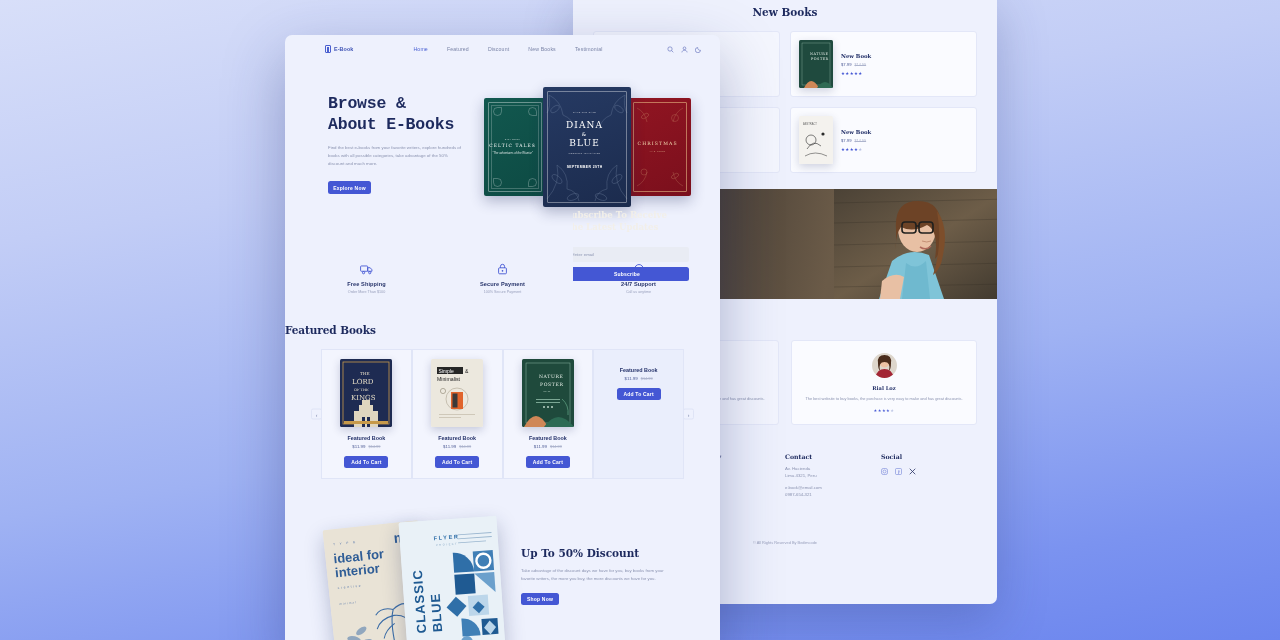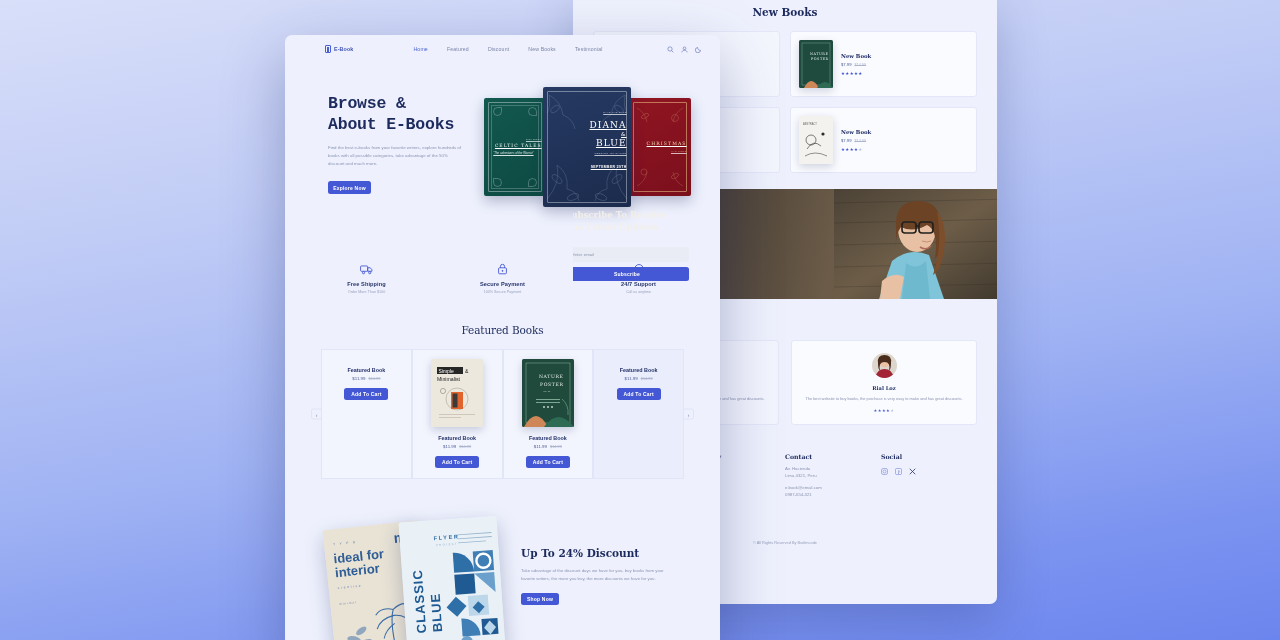--- a/index.html
+++ b/index.html
@@ -58,36 +58,36 @@
   .btn-explore { margin-top: 14px; width: 43px; height: 13px; }
 
   
   .covers { position: relative; width: 216px; height: 125px; margin-left: 8px; }
   .cover { position: absolute; border-radius: 2px; box-shadow: 0 5px 14px rgba(30,40,90,.3); overflow:hidden;}
   .cv-left { left: 5px; top: 13px; width: 62px; height: 98px; background: linear-gradient(150deg,#12584f,#0d4a43); }
   .cv-mid  { left: 64px; top: 2px; width: 88px; height: 120px; background: linear-gradient(160deg,#263a63,#1b2b4d); z-index:3;}
   .cv-right{ left: 150px; top: 13px; width: 62px; height: 98px; background: linear-gradient(150deg,#911522,#7a0f1c); }
   .cv-frame { position:absolute; inset:4px; border:1px solid rgba(255,255,255,.38); border-radius:1px;}
   .cv-frame2{ position:absolute; inset:7px; border:.6px solid rgba(255,255,255,.22);}
-  .cv-txt { position:absolute; left:0; right:4px; text-align:right; color:#fff;text-decoration:underline; }
+  .cv-txt { position:absolute; left:0; right:4px; text-align:center; color:#fff; }
   .cv-sm { font-size:2.2px; letter-spacing:.5px; opacity:.7; }
   .cv-ttl { font-family:"DejaVu Serif",serif; letter-spacing:1.1px; }
   .cv-leaf { position:absolute; border-radius:50% 0 50% 50%; border:.5px solid rgba(255,255,255,.25); }
 
   
   .features { display: flex; justify-content: center; gap: 62px; margin-top: 52px; }
   .feature { text-align: center; width: 74px; }
   .feature-ico { height: 14px; display:flex; align-items:center; justify-content:center; }
   .feature-t { font-size: 5.6px; font-weight: 700; color: #26336a; margin-top: 5px; letter-spacing:.1px;}
   .feature-s { font-size: 3.7px; color: #9aa1bd; margin-top: 3px; }
 
   
   .sect-title {
-    font-family: "DejaVu Serif", serif; font-size: 10.5px; font-weight: 400;
-    color: #1d2a5e; text-align: center; letter-spacing:-.1px;
+    font-family: "DejaVu Serif", serif; font-size: 10.5px; font-weight: 700;
+    color: #1d2a5e; letter-spacing:-.1px;
   }
   .fb-wrap { margin-top: 13px; position: relative; padding: 0 36px; }
   .fb-track { display: flex; gap: 0; background: transparent; }
   .fb-card {
     flex: 1; background: #f3f5fe; border: .6px solid #e0e5f7; padding: 9px 6px 10px;
     text-align: center; position: relative;
   }
   .fb-card.sel { background:#eaeefc; }
   .fb-img { width: 52px; height: 68px; margin: 0 auto; border-radius: 1.5px; box-shadow: 0 3px 8px rgba(35,45,95,.22); overflow:hidden; position:relative;}
   .fb-name { font-size: 5.4px; font-weight: 700; color: #25326a; margin-top: 8px; }
@@ -515,20 +515,34 @@
     </div>
 
     <div style="margin-top:30px">
       <div class="sect-title">Featured Books</div>
       <div class="fb-wrap">
         <div class="arrow arrow-l">‹</div>
         <div class="arrow arrow-r">›</div>
         <div class="fb-track">
 
           <div class="fb-card">
+            <div class="fb-img">
+              <svg viewBox="0 0 52 68" width="52" height="68">
+                  <rect width="52" height="68" fill="#1e2b52"></rect>
+                  <rect x="3" y="3" width="46" height="62" fill="none" stroke="#c79a4a" stroke-width=".8"></rect>
+                  <text x="20" y="16" font-size="4.2" fill="#e6ddc6" font-family="DejaVu Serif">THE</text>
+                  <text x="12" y="25" font-size="7" fill="#e6ddc6" font-family="DejaVu Serif">LORD</text>
+                  <text x="14" y="32" font-size="3.6" fill="#e6ddc6" font-family="DejaVu Serif">OF THE</text>
+                  <text x="11" y="41" font-size="7" fill="#e6ddc6" font-family="DejaVu Serif">KINGS</text>
+                  <path d="M14 68 V52 h5 v-6 h3 v-5 h8 v5 h3 v6 h5 v16 Z" fill="#dfd6bf"></path>
+                  <rect x="22" y="58" width="3" height="10" fill="#1e2b52"></rect>
+                  <rect x="27" y="58" width="3" height="10" fill="#1e2b52"></rect>
+                  <rect x="4" y="62" width="44" height="3" fill="#c79a4a"></rect>
+                </svg>
+            </div>
             <div class="fb-name">Featured Book</div>
             <div class="fb-price"><span>$11.99</span><s>$14.99</s></div>
             <div class="btn fb-btn">Add To Cart</div>
           </div>
 
           <div class="fb-card">
             <div class="fb-img">
               <svg viewBox="0 0 52 68" width="52" height="68">
                   <rect width="52" height="68" fill="#ece8de"></rect>
                   <rect x="6" y="8" width="26" height="7" fill="#262626"></rect>
@@ -630,20 +644,20 @@
                 <path d="M74 84 l6 6 l-6 6 l-6 -6 Z" fill="#2f6fa8"></path>
                 <path d="M56 100 a18 18 0 0 1 18 18 h-18 Z" fill="#3f7fb6"></path>
                 <rect x="76" y="102" width="16" height="16" fill="#1f5a92"></rect>
                 <path d="M84 104 l6 7 l-6 7 l-6 -7 Z" fill="#bcd6ea"></path>
                 <circle cx="60" cy="124" r="6" fill="#6ba0cc"></circle>
               </g>
             </svg>
         </div>
       </div>
       <div class="disc-copy">
-        <div class="disc-title">Up To 24% Discount</div>
+        <div class="disc-title">Up To 50% Discount</div>
         <div class="disc-text">Take advantage of the discount days we have for you, buy books from your favorite writers, the more you buy, the more discounts we have for you.</div>
         <div class="btn disc-btn">Shop Now</div>
       </div>
     </div>
 
   </div>
 </div>
 
 </body></html>

